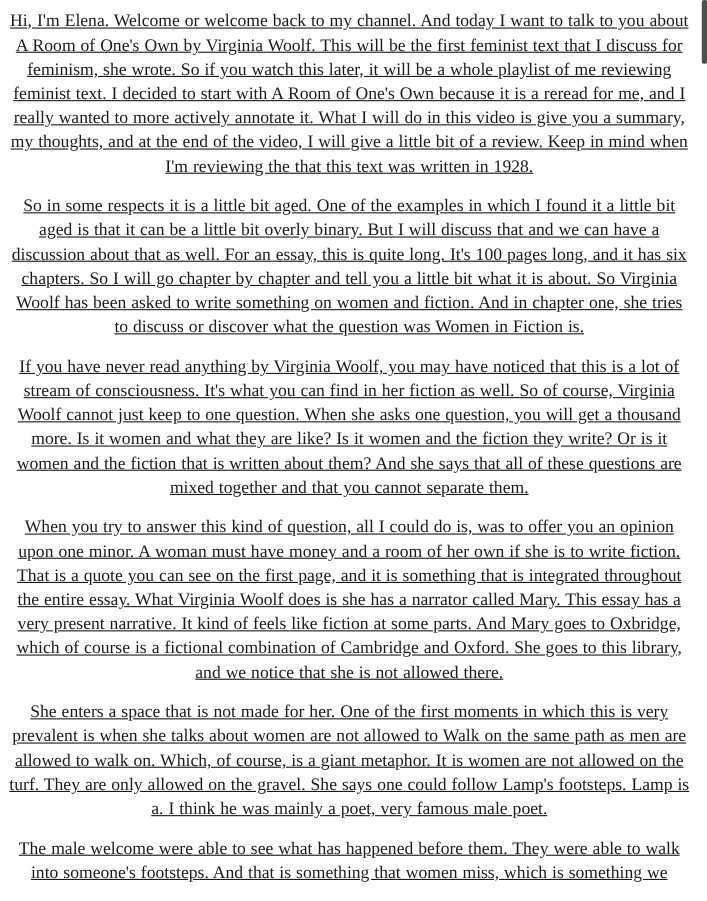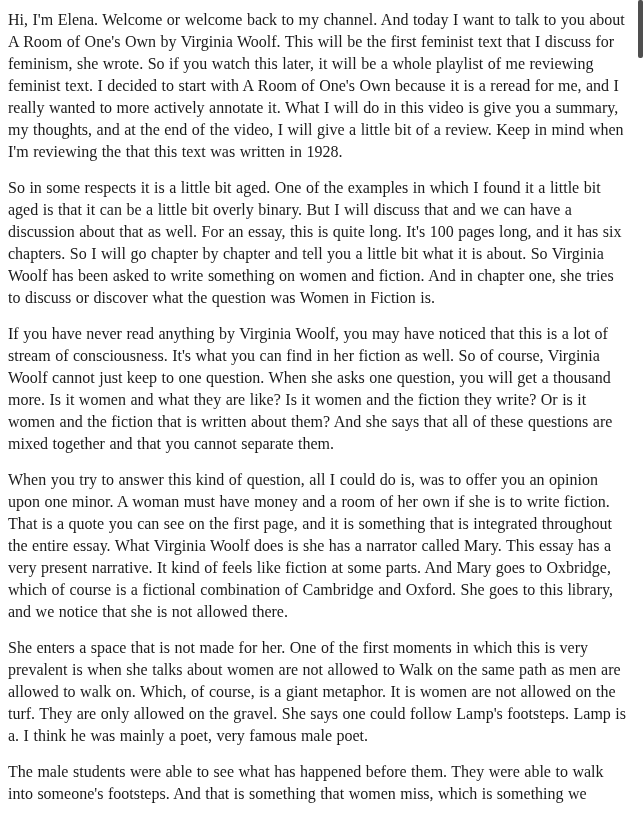--- a/index.html
+++ b/index.html
@@ -17,22 +17,23 @@
   .doc {
     box-sizing: border-box;
     width: 643px;
     padding: 9px 16px 0 8px;
     color: #1a1a1a;
   }
   .doc p {
     margin: 0 0 14px 0;
     font-size: 16px;
     line-height: 22px;
-    text-align: left;
+    text-align: center;
     word-spacing: 0.5px;
+    text-decoration: underline;
   }
   .scrollbar-track {
     position: absolute;
     top: 0;
     right: 0;
     width: 6px;
     height: 819px;
   }
   .scrollbar-thumb {
     position: absolute;
@@ -46,18 +47,18 @@
 </style>
 </head>
 <body>
 
 <main class="doc">
   <p>Hi, I'm Elena. Welcome or welcome back to my channel. And today I want to talk to you about A Room of One's Own by Virginia Woolf. This will be the first feminist text that I discuss for feminism, she wrote. So if you watch this later, it will be a whole playlist of me reviewing feminist text. I decided to start with A Room of One's Own because it is a reread for me, and I really wanted to more actively annotate it. What I will do in this video is give you a summary, my thoughts, and at the end of the video, I will give a little bit of a review. Keep in mind when I'm reviewing the that this text was written in 1928.</p>
   <p>So in some respects it is a little bit aged. One of the examples in which I found it a little bit aged is that it can be a little bit overly binary. But I will discuss that and we can have a discussion about that as well. For an essay, this is quite long. It's 100 pages long, and it has six chapters. So I will go chapter by chapter and tell you a little bit what it is about. So Virginia Woolf has been asked to write something on women and fiction. And in chapter one, she tries to discuss or discover what the question was Women in Fiction is.</p>
   <p>If you have never read anything by Virginia Woolf, you may have noticed that this is a lot of stream of consciousness. It's what you can find in her fiction as well. So of course, Virginia Woolf cannot just keep to one question. When she asks one question, you will get a thousand more. Is it women and what they are like? Is it women and the fiction they write? Or is it women and the fiction that is written about them? And she says that all of these questions are mixed together and that you cannot separate them.</p>
   <p>When you try to answer this kind of question, all I could do is, was to offer you an opinion upon one minor. A woman must have money and a room of her own if she is to write fiction. That is a quote you can see on the first page, and it is something that is integrated throughout the entire essay. What Virginia Woolf does is she has a narrator called Mary. This essay has a very present narrative. It kind of feels like fiction at some parts. And Mary goes to Oxbridge, which of course is a fictional combination of Cambridge and Oxford. She goes to this library, and we notice that she is not allowed there.</p>
   <p>She enters a space that is not made for her. One of the first moments in which this is very prevalent is when she talks about women are not allowed to Walk on the same path as men are allowed to walk on. Which, of course, is a giant metaphor. It is women are not allowed on the turf. They are only allowed on the gravel. She says one could follow Lamp's footsteps. Lamp is a. I think he was mainly a poet, very famous male poet.</p>
-  <p>The male students were able to see what has happened before them. They were able to walk into someone's footsteps. And that is something that women miss, which is something we</p>
+  <p>The male welcome were able to see what has happened before them. They were able to walk into someone's footsteps. And that is something that women miss, which is something we</p>
 </main>
 
 <div class="scrollbar-track">
   <div class="scrollbar-thumb"></div>
 </div>
 
 </body></html>

